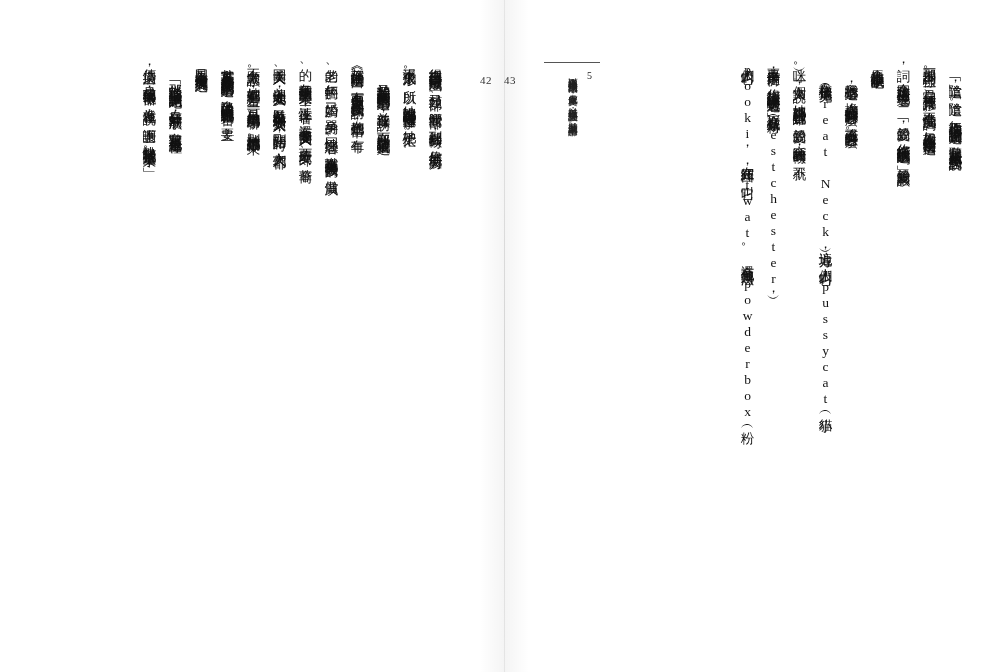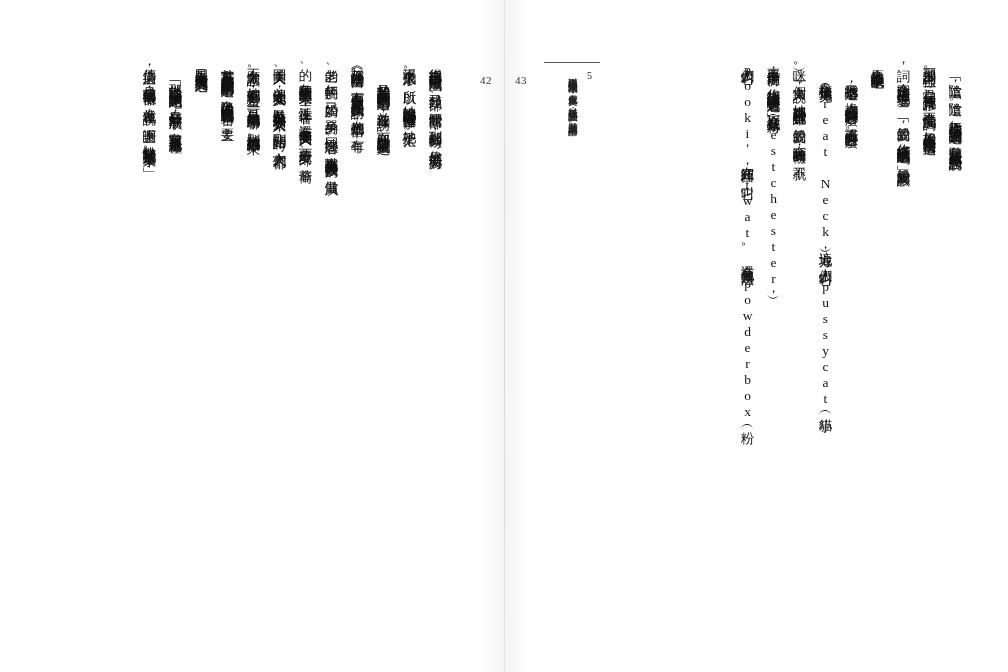--- a/index.html
+++ b/index.html
@@ -96,21 +96,21 @@
 
   .folio {
     position: absolute;
     top: 74px;
     font-family: "Liberation Serif", serif;
     font-size: 11px;
     color: #333;
     letter-spacing: 0.5px;
   }
   .page.left .folio { left: 480px; }
-  .page.right .folio { left: 11px; }
+  .page.right .folio { left: 0; }
 
   
   .footnote {
     position: absolute;
     top: 70px;
     left: 60px;
     height: 520px;
     display: flex;
     flex-direction: row-reverse;
     align-items: flex-start;

